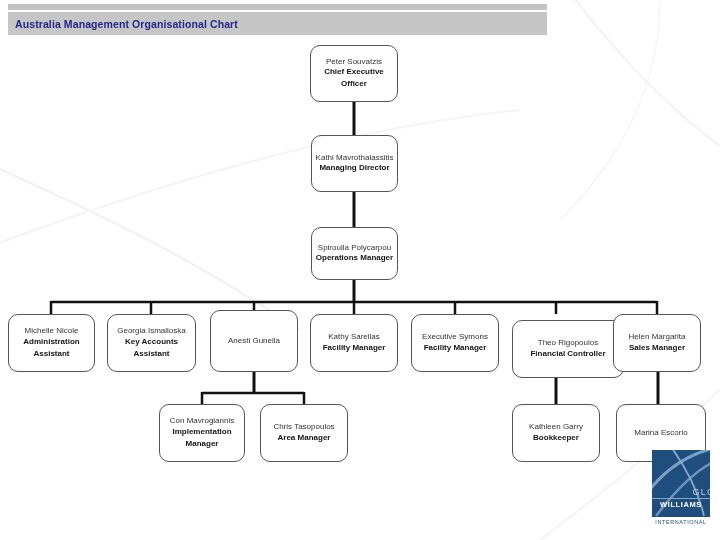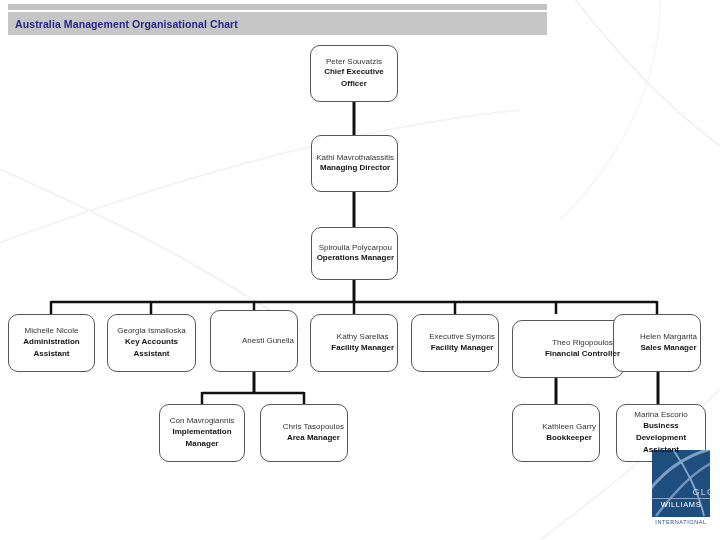--- a/index.html
+++ b/index.html
@@ -25,40 +25,40 @@
     letter-spacing:0.1px;
   }
 
   
   .connectors{position:absolute;left:0;top:0;width:720px;height:540px;pointer-events:none;}
 
   
   .node{
     position:absolute;background:#ffffff;border:1px solid #565656;
     border-radius:10px;box-sizing:border-box;
-    display:flex;align-items:center;justify-content:flex-end;text-align:center;
+    display:flex;align-items:center;justify-content:center;text-align:center;
   }
   .node-inner{position:relative;z-index:1;padding:1px 3px;}
   .node-name{font-size:8px;line-height:9.5px;color:#333333;}
   .node-role{font-size:8px;line-height:12px;font-weight:bold;color:#141414;}
 
   
   .logo{position:absolute;left:652px;top:450px;width:58px;height:78px;}
   .logo-square{
     position:absolute;left:0;top:0;width:58px;height:67px;
     background:#1d4e7e;overflow:hidden;
   }
   .logo-swoosh{position:absolute;left:0;top:0;}
   .logo-globe{
     position:absolute;left:0;top:37px;width:58px;text-align:center;
     font-size:9px;letter-spacing:1.2px;color:#c7d1dc;font-weight:normal;padding-left:30px;
   }
   .logo-williams{
     position:absolute;left:0;top:48px;width:58px;text-align:center;
-    font-size:7.5px;letter-spacing:0.6px;color:#ffffff;font-weight:normal;
+    font-size:7.5px;letter-spacing:0.6px;color:#ffffff;font-weight:bold;
     border-top:1px solid #8aa6c4;padding-top:1px;margin:0;
   }
   .logo-intl{
     position:absolute;left:0;top:69px;width:58px;text-align:center;
     font-size:5.5px;letter-spacing:0.6px;color:#1d4e7e;
   }
 </style>
 </head>
 <body>
 
@@ -187,21 +187,20 @@
 <div class="node" style="left:512px;top:404px;width:88px;height:58px;">
   <div class="node-inner">
     <div class="node-name">Kathleen Garry</div>
     <div class="node-role">Bookkeeper</div>
   </div>
 </div>
 
 <div class="node" style="left:616px;top:404px;width:90px;height:58px;">
   <div class="node-inner">
     <div class="node-name">Marina Escorio</div>
-    <div class="node-role">Business Development Assistant</div>
   </div>
 </div>
 
 <div class="logo">
   <div class="logo-square">
     <svg class="logo-swoosh" width="58" height="67" viewBox="0 0 58 67">
       <path d="M -4 42 C 14 18 38 4 62 -2" stroke="#7d9fc4" stroke-width="3" fill="none"></path>
       <path d="M 4 66 C 24 40 44 20 62 12" stroke="#6f93bb" stroke-width="2.5" fill="none"></path>
       <path d="M 20 -2 C 34 18 46 40 52 66" stroke="#87a9cc" stroke-width="1.8" fill="none"></path>
     </svg>

